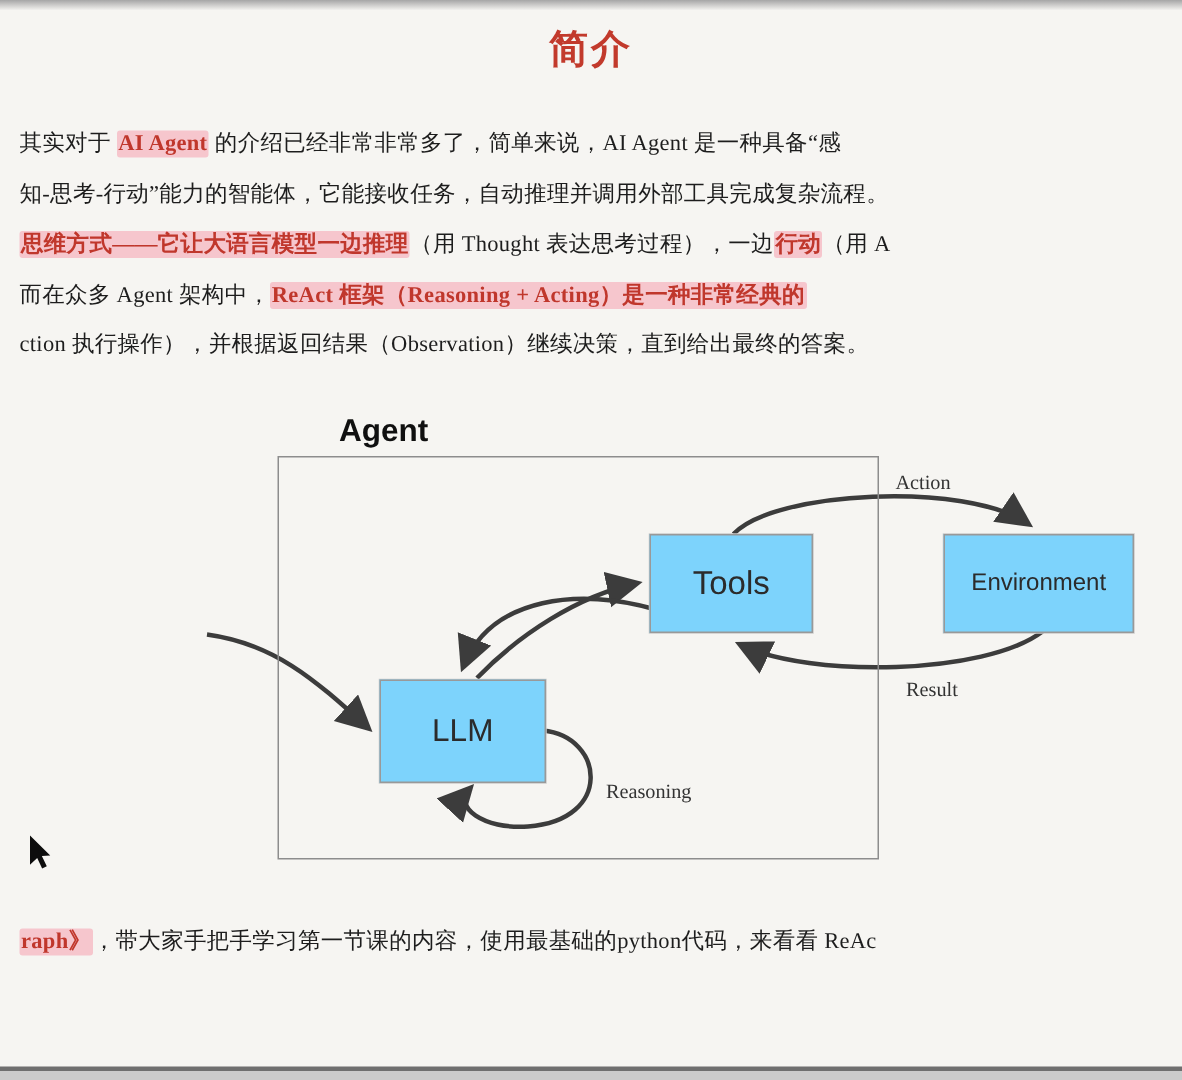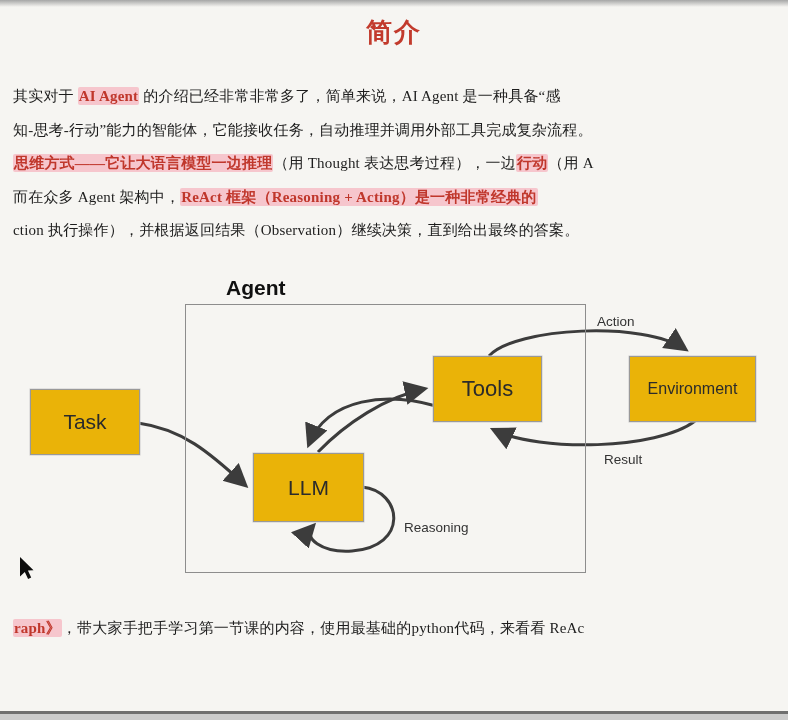--- a/index.html
+++ b/index.html
@@ -41,32 +41,32 @@
   .agent-label{
     position:absolute;left:226px;top:276px;
     font-family:"Liberation Sans","DejaVu Sans",sans-serif;
     font-weight:bold;font-size:21px;color:#101010;
   }
   .agent-rect{
     position:absolute;left:185px;top:304px;width:399px;height:267px;
     border:1.5px solid #8d8d8d;background:transparent;
   }
   .node{
-    position:absolute;background:#eab308;border:1.2px solid #999;
+    position:absolute;background:#7dd3fc;border:1.2px solid #999;
     display:flex;align-items:center;justify-content:center;
     font-family:"Liberation Sans","DejaVu Sans",sans-serif;
     color:#2b2b2b;box-shadow:0 0 0 0.5px #ccc;
   }
   .node-task{left:30px;top:389px;width:108px;height:64px;font-size:21px;}
   .node-llm{left:253px;top:453px;width:109px;height:67px;font-size:21px;}
   .node-tools{left:433px;top:356px;width:107px;height:64px;font-size:22px;}
   .node-env{left:629px;top:356px;width:125px;height:64px;font-size:16px;}
   .edge-label{
     position:absolute;
-    font-family:Liberation Sans, sans-serif;
+    font-family:Liberation Serif, serif;
     font-size:13.5px;color:#333;
   }
   .label-action{left:597px;top:314px;}
   .label-result{left:604px;top:452px;}
   .label-reasoning{left:404px;top:520px;text-align:center;}
   .arrow-layer{position:absolute;left:0;top:0;pointer-events:none;}
 </style>
 </head>
 <body>
 
@@ -100,21 +100,20 @@
     <path d="M 489,356 C 516,327 644,321 685,349" fill="none" stroke="#3c3c3c" stroke-width="3" marker-end="url(#ah)"></path>
 
     <path d="M 695,421 C 657,450 540,452 494,430" fill="none" stroke="#3c3c3c" stroke-width="3" marker-end="url(#ah)"></path>
 
     <path d="M 362,487 C 403,491 409,547 352,551 C 322,553 302,538 313,526" fill="none" stroke="#3c3c3c" stroke-width="3" marker-end="url(#ah)"></path>
   </svg>
 
   <div class="agent-label">Agent</div>
   <div class="agent-rect"></div>
 
-  <div class="node node-task">Task</div>
   <div class="node node-llm">LLM</div>
   <div class="node node-tools">Tools</div>
   <div class="node node-env">Environment</div>
 
   <div class="edge-label label-action">Action</div>
   <div class="edge-label label-result">Result</div>
   <div class="edge-label label-reasoning">Reasoning</div>
 </div>
 
 <div class="para para-outro">

